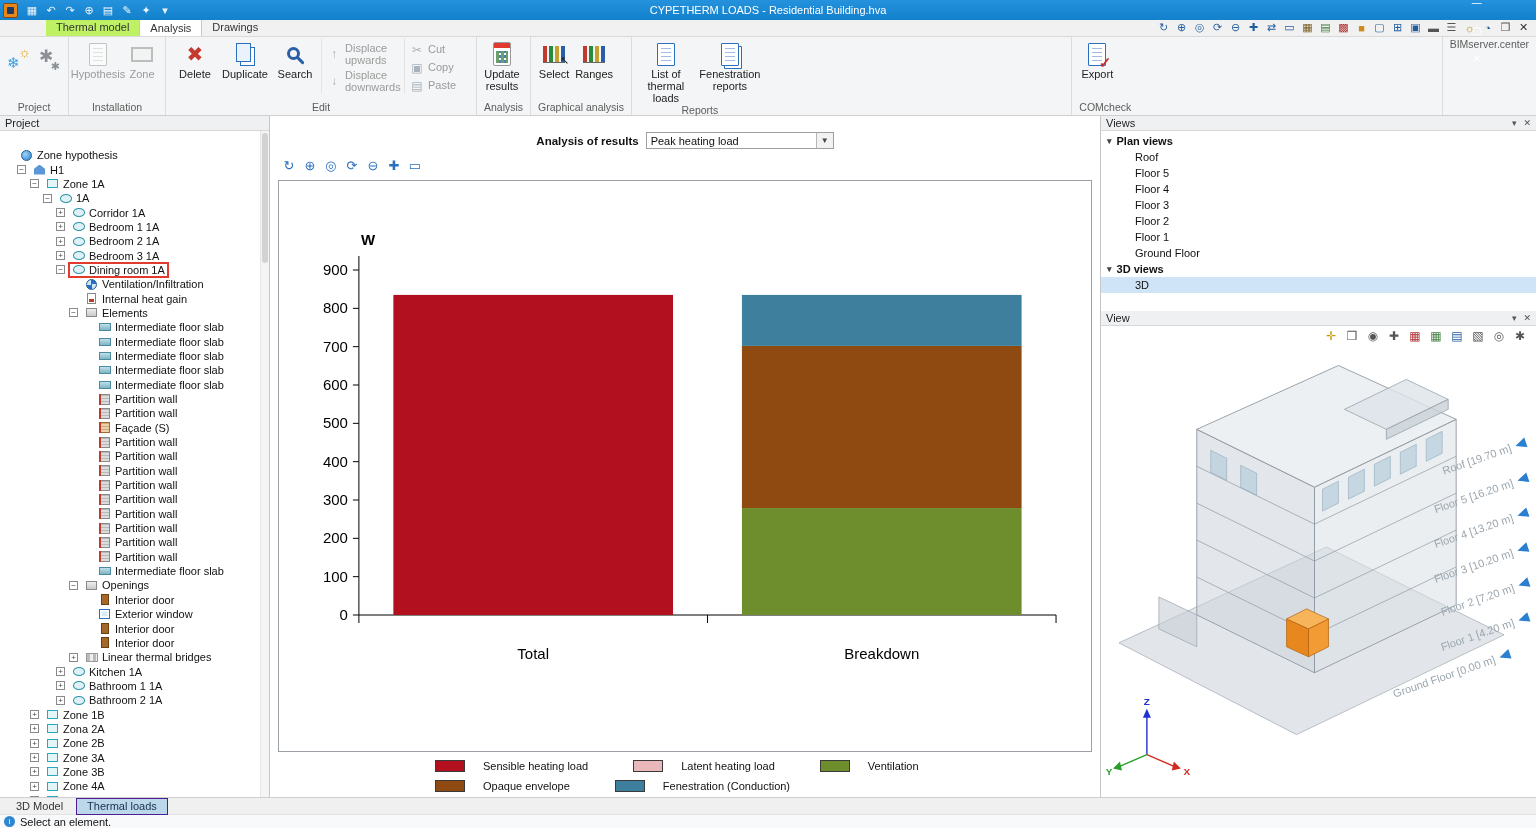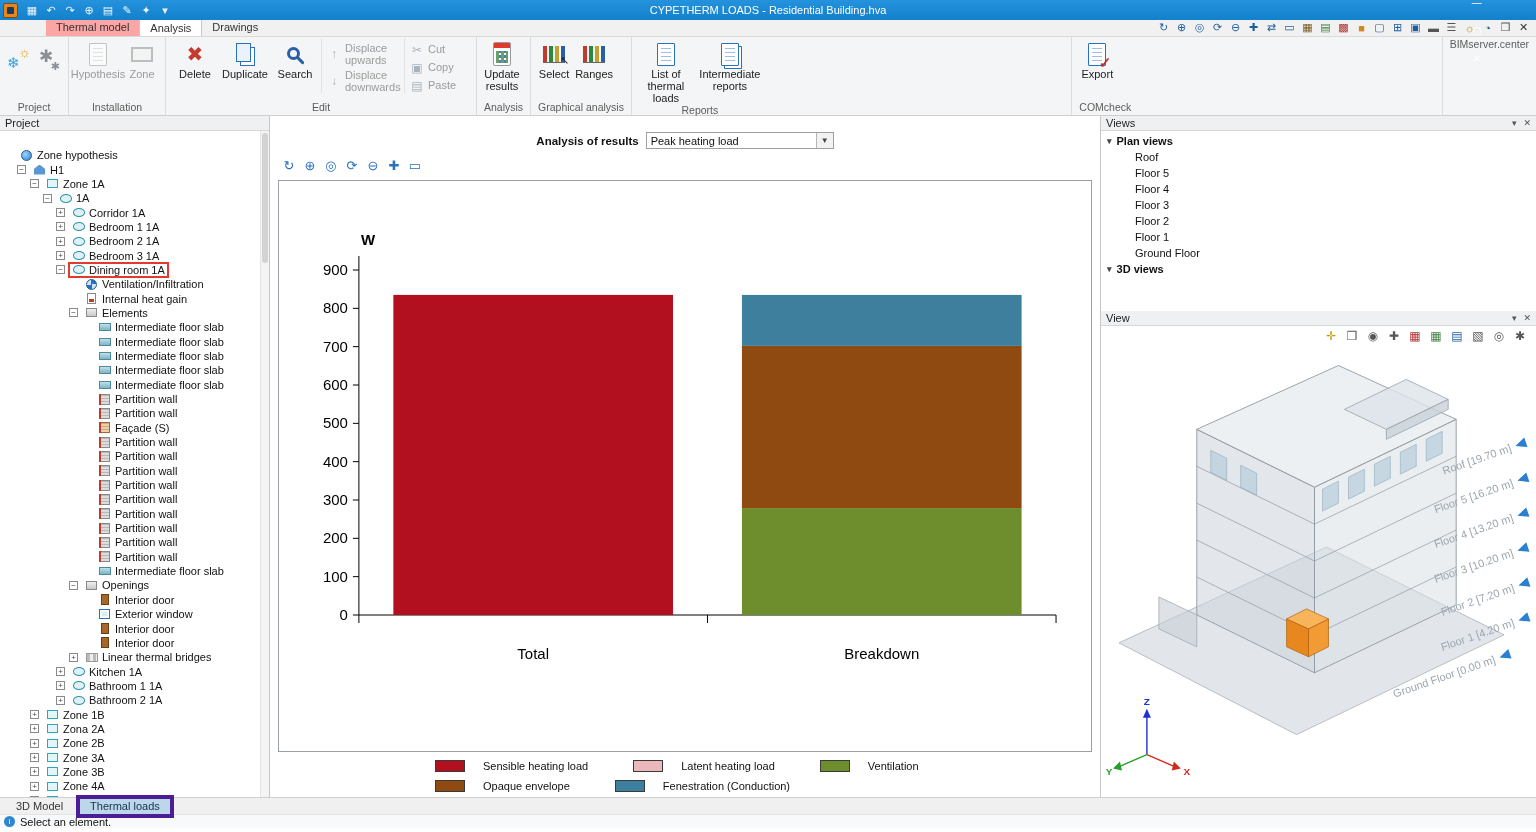--- a/index.html
+++ b/index.html
@@ -19,21 +19,21 @@
   .title-text { position:absolute; left:0; right:0; text-align:center; font-size:11px; pointer-events:none; }
   .tb-right { margin-left:auto; display:flex; align-items:center; gap:8px; z-index:1; padding-right:2px;flex-direction:column;}
   .tb-user { display:flex; align-items:center; gap:4px; font-size:11px; white-space:nowrap;}
   .globe { width:11px; height:11px; border-radius:50%; flex:none;
     background:radial-gradient(circle at 35% 35%, #cfe9ff, #5aa7e8 55%, #2f7fc4); border:1px solid #d0e8fb; }
   .win-btn { width:26px; height:20px; display:flex; align-items:center; justify-content:center; font-size:10px; color:#fff;}
   
   .tabrow { height:17px; background:#f1f1f1; border-bottom:1px solid #d9d9d9; display:flex; align-items:flex-end; }
   .tabs { display:flex; padding-left:46px; }
   .tab { padding:2px 10px 2px; color:#333; white-space:nowrap; }
-  .tab.tinted { background:#fca5a5; }
+  .tab.tinted { background:#bef264; }
   .tab.active { background:#fff; border:1px solid #c8c8c8; border-bottom:none; }
   .tabrow-icons { margin-left:auto; display:flex; align-items:center; gap:1px; padding-right:4px; padding-bottom:1px;}
   .ti { width:17px; height:15px; display:flex; align-items:center; justify-content:center; font-size:11px; color:#1f5c9e;}
   
   .ribbon { height:79px; background:#f4f5f6; border-bottom:1px solid #cfcfcf; display:flex; align-items:stretch; }
   .rgroup { display:flex; flex-direction:column; padding:1px 5px 0; }
   .rgroup + .rgroup { border-left:1px solid #dcdcdc; }
   .rgroup.push { margin-left:auto; }
   .rg-body { flex:1; display:flex; align-items:flex-start; gap:2px; }
   .rg-label { text-align:center; font-size:10.5px; color:#5c5c5c; padding:0 2px 2px; white-space:nowrap;}
@@ -137,21 +137,21 @@
   .vrow.item { padding-left:34px; }
   .vrow.item.sel { background:#cfe5f7; }
   .view-toolbar { height:20px; display:flex; justify-content:flex-end; align-items:center; gap:5px; padding-right:8px; }
   .vt { width:16px; height:16px; display:flex; align-items:center; justify-content:center; font-size:12px; color:#666;}
   .viewport { flex:1; position:relative; background:#fff;}
   #view3d { position:absolute; inset:0; width:100%; height:100%;}
   #view3d text { font-family:"Liberation Sans",sans-serif; }
   
   .bottom-tabs { height:17px; background:#f0f0f0; border-top:1px solid #cfcfcf; display:flex; align-items:center; padding-left:6px; gap:3px;}
   .btab { padding:1px 10px 2px; color:#333; }
-  .btab.active { background:#bdd7ea; border:4px solid #4c1d95; color:#13324e; }
+  .btab.active { background:#bdd7ea; border:1px solid #4c1d95; color:#13324e; }
   .statusbar { height:14px; background:#f7f9fa; border-top:1px solid #e2e2e2; display:flex; align-items:center; gap:5px; padding-left:4px;}
   .status-ico { width:11px; height:11px; border-radius:50%; background:#2f86d2; color:#fff; font-size:8px; display:flex; align-items:center; justify-content:center; flex:none;}
 </style>
 </head>
 <body>
 
 <div class="titlebar">
   <div class="qat">
     <span class="app-logo"></span>
     <span id="qat-icons" style="display:flex;gap:1px;">
@@ -324,21 +324,21 @@
       <div class="rbtn w56">
         <span class="bi">
             <span class="ic-doc blue"></span>
           </span>
         <span>List of thermal loads</span>
       </div>
       <div class="rbtn w64">
         <span class="bi">
             <span class="ic-doc ic-doc2 blue"></span>
           </span>
-        <span>Intermediate reports</span>
+        <span>Fenestration reports</span>
       </div>
     </div>
     <div class="rg-label">Reports</div>
   </div>
 
   <div class="rgroup push">
     <div class="rg-body">
       <div class="rbtn w40">
         <span class="bi">
             <span class="ic-doc ic-doccheck blue"></span>
@@ -921,20 +921,21 @@
         <div class="vrow item">Floor 5</div>
         <div class="vrow item">Floor 4</div>
         <div class="vrow item">Floor 3</div>
         <div class="vrow item">Floor 2</div>
         <div class="vrow item">Floor 1</div>
         <div class="vrow item">Ground Floor</div>
         <div class="vrow header">
           <span class="vchev">▾</span>
           <span>3D views</span>
         </div>
+        <div class="vrow item sel">3D</div>
       </div>
     <div class="panel-header">
       <span>View</span>
       <span class="ph-controls">
         <span>▾</span>
         <span>✕</span>
       </span>
     </div>
     <div class="view-toolbar" id="view-toolbar">
         <span class="vt" style="color: rgb(201, 151, 0);">✛</span>

